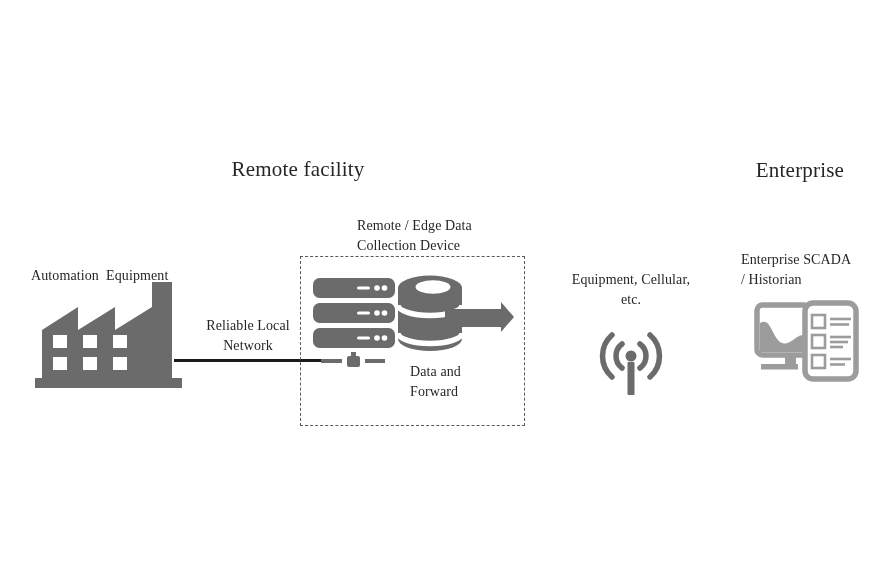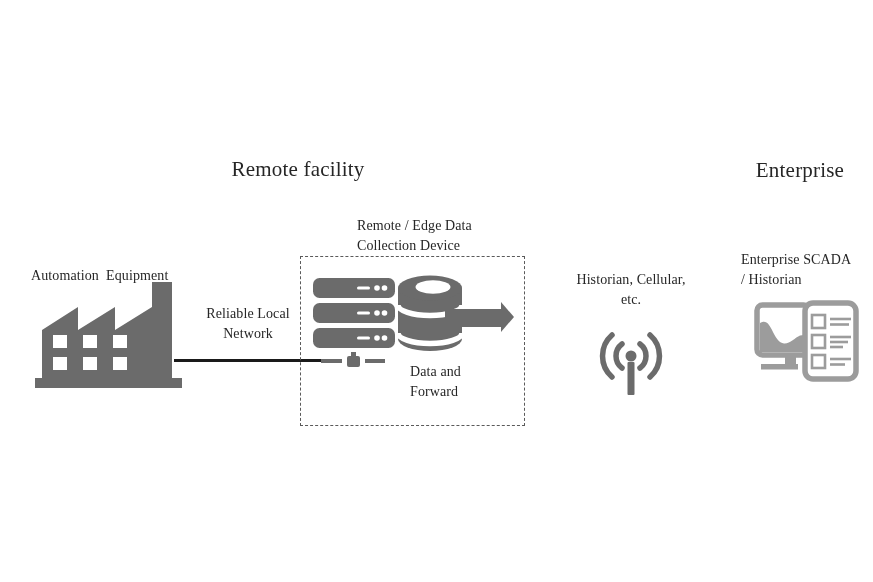--- a/index.html
+++ b/index.html
@@ -14,21 +14,21 @@
   .label { font-size:14px; line-height:20px; letter-spacing:0.1px; }
   .center { text-align:center; }
   svg { position:absolute; display:block; }
 
   #title-remote     { left:148px; top:157px; width:300px; text-align:center; }
   #title-enterprise { left:700px; top:158px; width:200px; text-align:center; }
 
   #lbl-automation { left:31px;  top:245px;margin-top:21px; }
   #factory        { left:35px;  top:282px; }
 
-  #lbl-network { left:185px; top:304px; width:126px; }
+  #lbl-network { left:185px; top:316px; width:126px; }
   #net-line    { position:absolute; left:174px; top:359px; width:168px; height:3px;
                  background:var(--line-black,#1a1a1a); }
 
   #dashed-box { position:absolute; left:300px; top:256px; width:223px; height:168px;
                 border:1px dashed var(--dashed-border,#5a5a5a); }
   #lbl-edge   { left:357px; top:216px; }
   #servers    { left:313px; top:278px; }
   #connector  { left:320px; top:351px; }
   #database   { left:398px; top:275px; }
   #arrow      { left:445px; top:301px; }
@@ -115,21 +115,21 @@
   <svg id="arrow" width="69" height="31" viewBox="0 0 69 31">
     <g fill="var(--icon-gray,#6b6b6b)">
       <rect x="0" y="8" width="56" height="18"></rect>
       <polygon points="56,1 69,16 56,31"></polygon>
     </g>
   </svg>
 
   <div class="txt label" id="lbl-store">Data and
 Forward</div>
 
-  <div class="txt label center" id="lbl-telemetry">Historian, Cellular,
+  <div class="txt label center" id="lbl-telemetry">Equipment, Cellular,
 etc.</div>
   <svg id="antenna" width="68" height="64" viewBox="0 0 68 64">
     <g fill="var(--icon-gray,#6b6b6b)">
       <circle cx="34" cy="25" r="5.5"></circle>
       <rect x="30.5" y="31" width="7" height="33" rx="1"></rect>
     </g>
     <g stroke="var(--icon-gray,#6b6b6b)" stroke-width="5.5" fill="none" stroke-linecap="round">
       <path d="M25,13 A15,15 0 0 0 25,37"></path>
       <path d="M15,4  A28,28 0 0 0 15,46"></path>
       <path d="M43,13 A15,15 0 0 1 43,37"></path>

